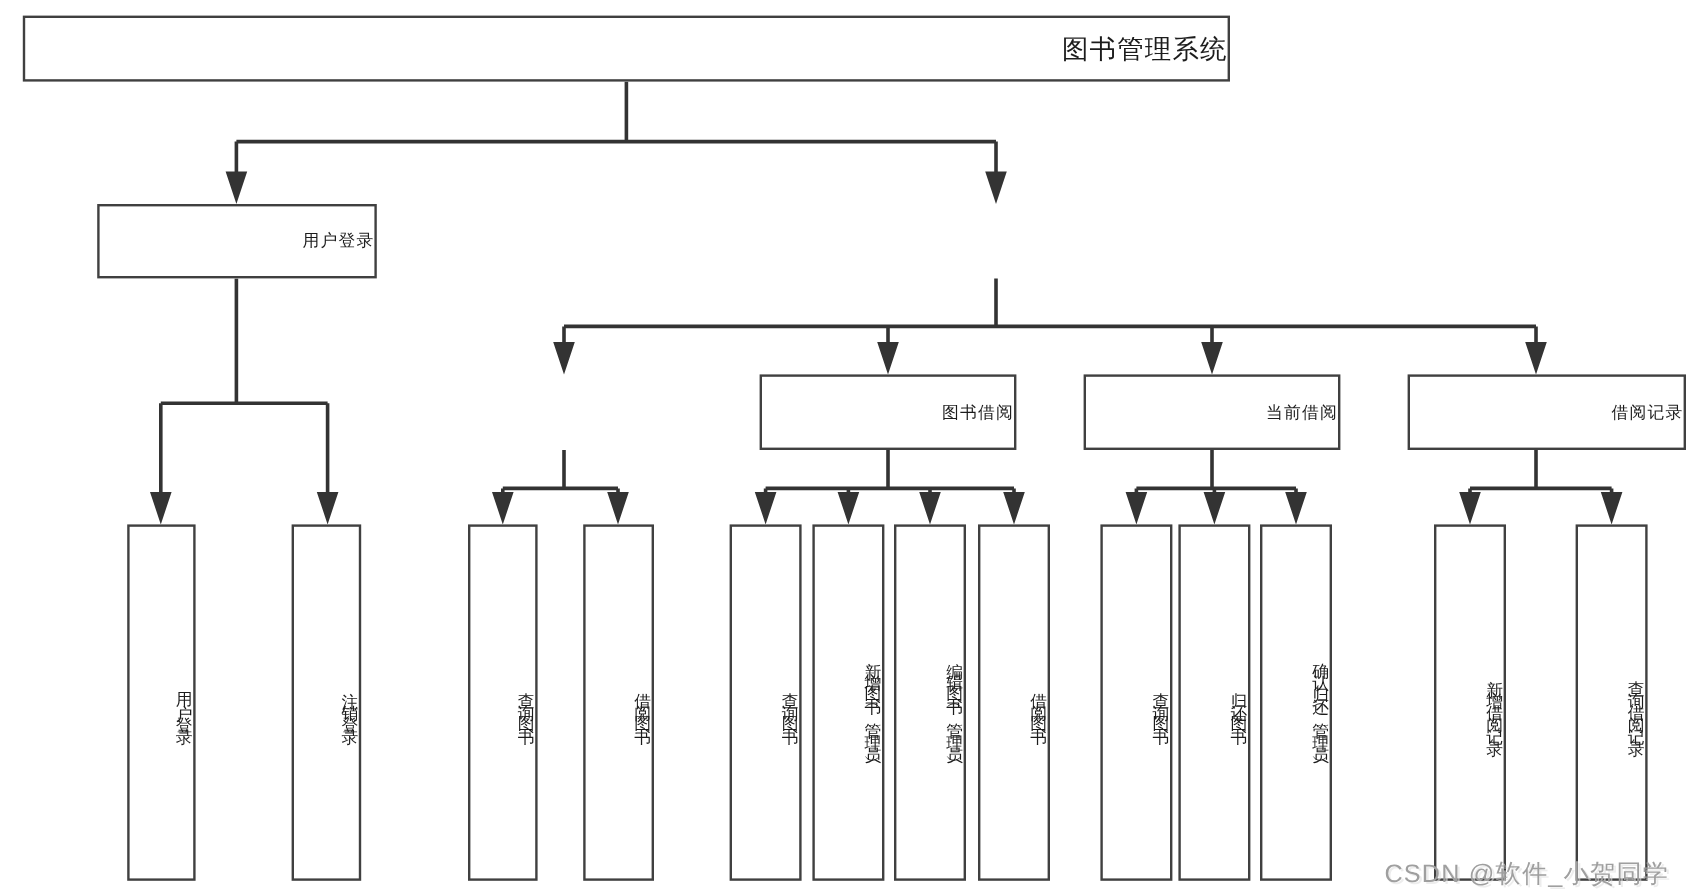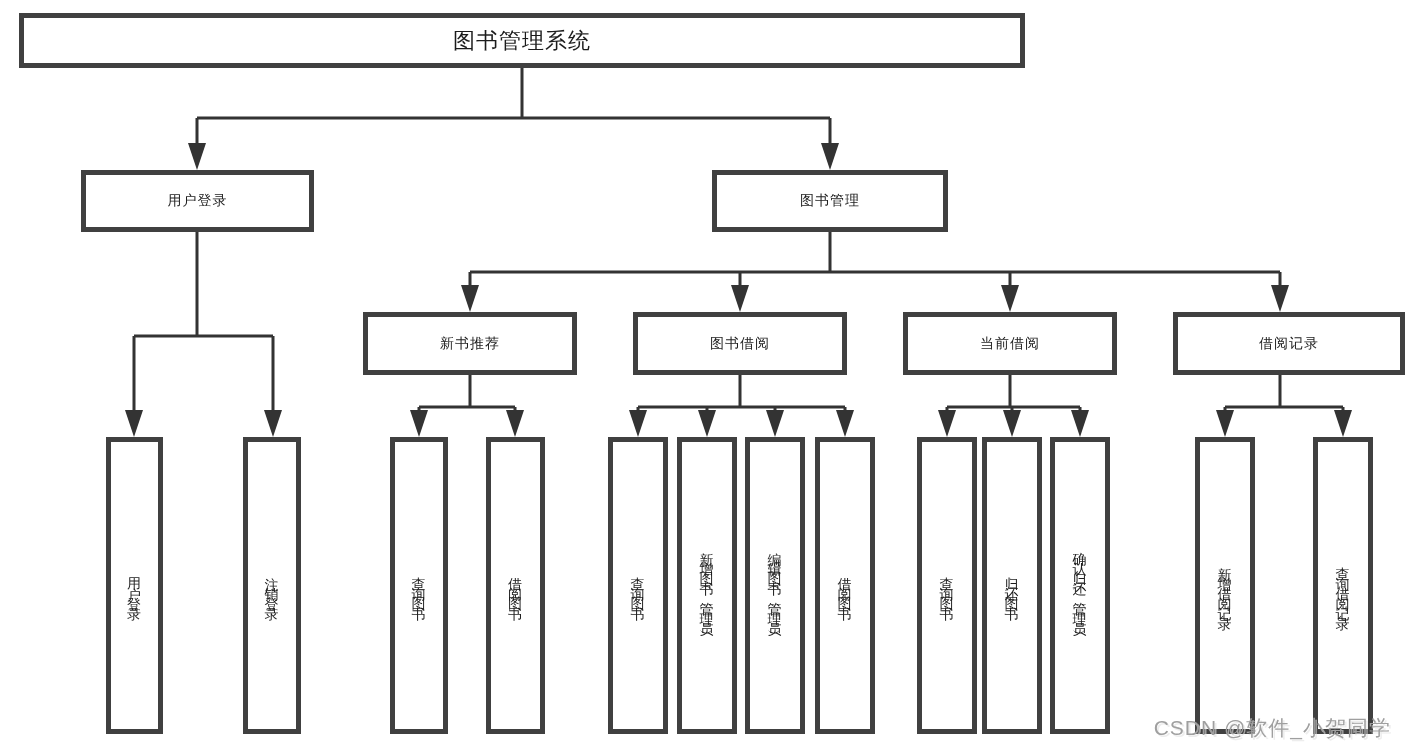--- a/index.html
+++ b/index.html
@@ -3,22 +3,22 @@
 <meta charset="utf-8">
 <style>
   * { margin:0; padding:0; box-sizing:border-box; }
   html,body { background:#ffffff; }
   .canvas {
     position:relative; width:1405px; height:747px; background:#ffffff;
     font-family:"Liberation Sans", sans-serif; overflow:hidden;
   }
   .wires { position:absolute; left:0; top:0; z-index:0; }
   .node {
-    position:absolute; display:flex; align-items:center; justify-content:center;
-    border:5px solid #404040; background:#ffffff; z-index:1; color:#1c1c1c;
+    position:absolute; display:flex; align-items:center; justify-content:flex-end;
+    border:2px solid #404040; background:#ffffff; z-index:1; color:#1c1c1c;
   }
   .node .lbl { font-size:14px; letter-spacing:1px; white-space:nowrap; }
   .node.root .lbl { font-size:22px; }
   .node.v .lbl {
     writing-mode:vertical-rl; text-orientation:mixed;
     letter-spacing:10px; line-height:1; white-space:nowrap;
   }
   .watermark {
     position:absolute; right:14px; bottom:5px; z-index:2;
     font-size:21px; color:#9f9f9f; letter-spacing:1px;
@@ -63,27 +63,21 @@
       M1334 410 L1352 410 L1343 437 Z"></path>
   </svg>
 
   <div class="node root" style="left:19px;top:13px;width:1006px;height:55px">
     <span class="lbl">图书管理系统</span>
   </div>
 
   <div class="node" style="left:81px;top:170px;width:233px;height:62px">
     <span class="lbl">用户登录</span>
   </div>
-  <div class="node" style="left:712px;top:170px;width:236px;height:62px">
-    <span class="lbl">图书管理</span>
-  </div>
 
-  <div class="node" style="left:363px;top:312px;width:214px;height:63px">
-    <span class="lbl">新书推荐</span>
-  </div>
   <div class="node" style="left:633px;top:312px;width:214px;height:63px">
     <span class="lbl">图书借阅</span>
   </div>
   <div class="node" style="left:903px;top:312px;width:214px;height:63px">
     <span class="lbl">当前借阅</span>
   </div>
   <div class="node" style="left:1173px;top:312px;width:232px;height:63px">
     <span class="lbl">借阅记录</span>
   </div>
 

